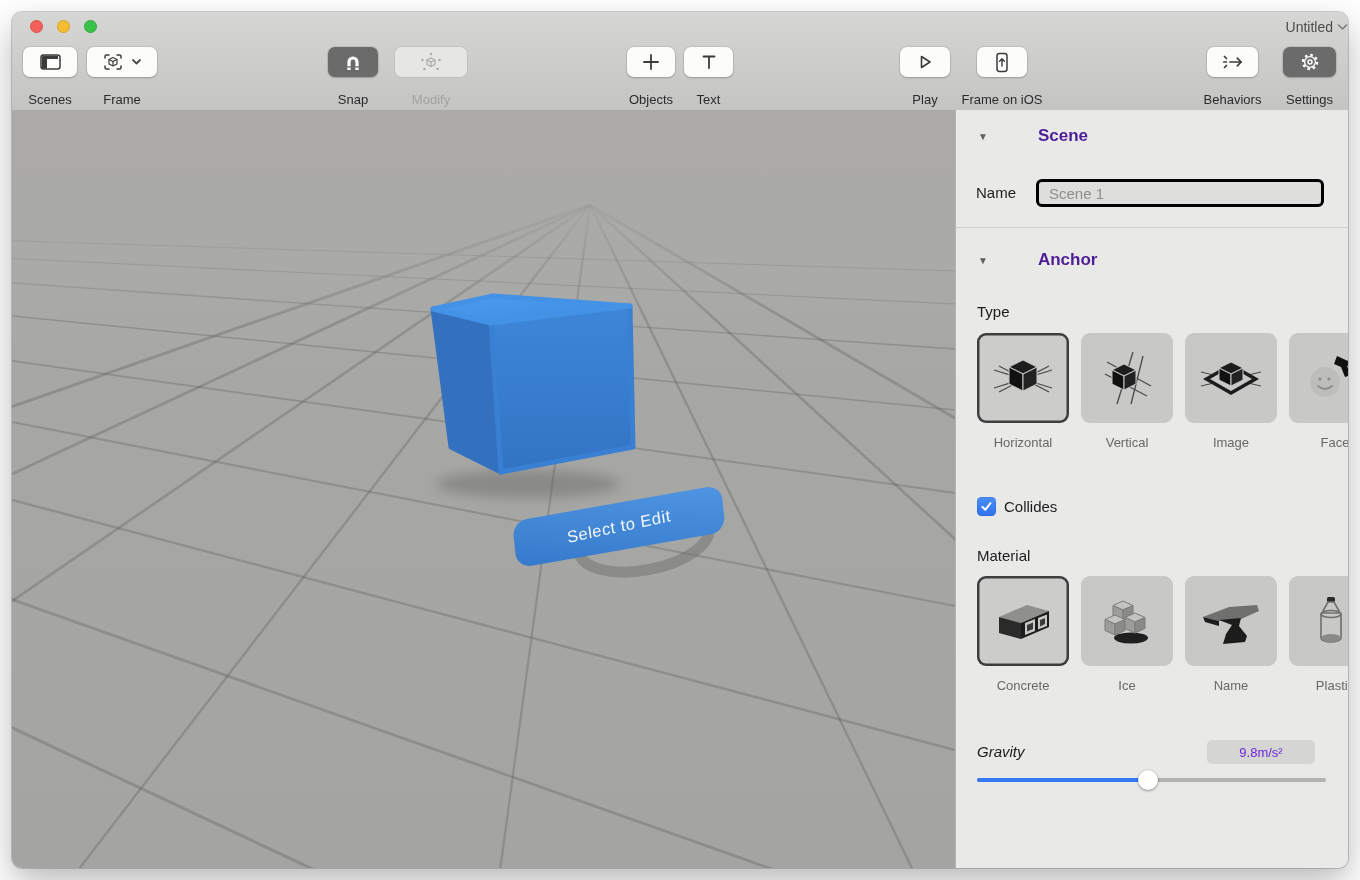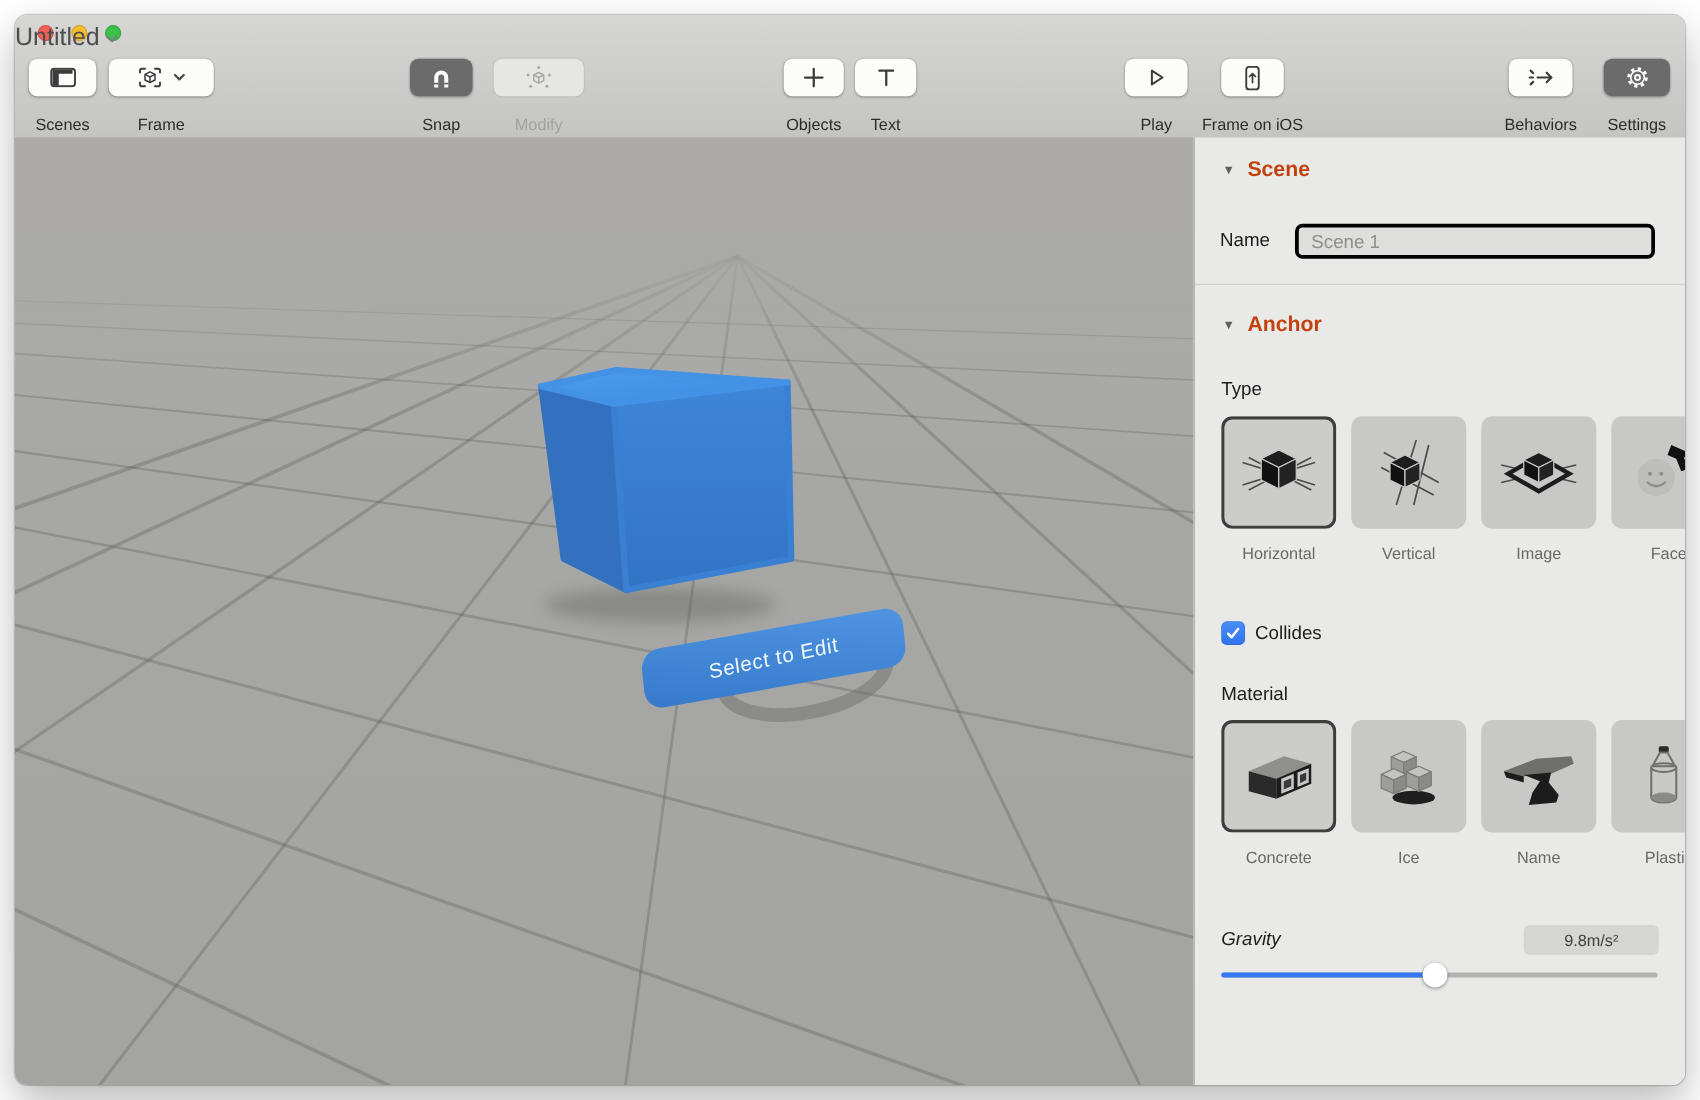--- a/index.html
+++ b/index.html
@@ -4,50 +4,50 @@
 <style>
   html,body{margin:0;padding:0;background:#ffffff;font-family:"Liberation Sans","DejaVu Sans",sans-serif;-webkit-font-smoothing:antialiased;}
   .stage{position:relative;width:1360px;height:880px;background:#fff;overflow:hidden;}
   .window{position:absolute;left:12px;top:12px;width:1336px;height:856px;border-radius:10px;overflow:hidden;
           box-shadow:0 0 0 1px rgba(0,0,0,.18), 0 14px 34px rgba(0,0,0,.28);background:#e9e9e8;}
   
   .header{position:absolute;left:0;top:0;right:0;height:98px;background:linear-gradient(#d6d6d5,#c4c4c3);border-bottom:1px solid #a6a6a5;}
   .traffic{position:absolute;top:8px;left:18px;display:flex;gap:14px;}
   .light{width:13px;height:13px;border-radius:50%;box-shadow:inset 0 0 0 1px rgba(0,0,0,.12);}
   .light.red{background:#f3605a;} .light.yellow{background:#f5bd30;} .light.green{background:#3ac24a;}
-  .win-title{position:absolute;left:0;right:0;top:7px;text-align:left;font-size:20px;color:#4d4d4c;}
+  .win-title{position:absolute;left:0;right:0;top:7px;text-align:right;font-size:14px;color:#4d4d4c;}
   .win-title .chev{display:inline-block;vertical-align:1px;margin-left:4px;}
   .tgroup{position:absolute;top:35px;text-decoration:underline;}
   .tbtn{width:100%;height:30px;border-radius:7px;background:#fcfcfb;display:flex;align-items:center;justify-content:center;
         box-shadow:0 0 0 1px rgba(0,0,0,.07), 0 1px 2px rgba(0,0,0,.18);}
   .tbtn.active{background:#6b6b6b;}
   .tbtn.disabled{background:#e6e6e5;box-shadow:0 0 0 1px rgba(0,0,0,.05);}
   .tlabel{position:absolute;top:45px;left:-50%;width:200%;text-align:center;font-size:13px;color:#2b2b2b;white-space:nowrap;}
   .tlabel.dim{color:#a3a3a2;}
   .ic{display:block;}
   
   .content{position:absolute;left:0;top:98px;right:0;bottom:0;display:flex;}
   .viewport{position:relative;width:943px;height:758px;background:linear-gradient(#aeaeac,#a7a7a5 35%,#a4a4a2);overflow:hidden;}
   .viewport svg{position:absolute;left:0;top:0;}
   
   .panel{position:relative;flex:1;background:#e9e9e8;border-left:1px solid #b4b4b3;overflow:hidden;}
   .sec-head{position:absolute;left:22px;display:flex;align-items:center;gap:10px;}
   .sec-head .tri{font-size:10px;color:#5f5f5f;}
-  .sec-head .ttl{font-size:17px;font-weight:bold;color:#c2410c;}
+  .sec-head .ttl{font-size:17px;font-weight:bold;color:#4c1d95;margin-left:40px;}
   .flabel{position:absolute;font-size:15px;color:#1c1c1c;}
   .name-input{position:absolute;left:80px;top:69px;width:288px;height:28px;box-sizing:border-box;border:3px solid #000000;
               border-radius:6px;background:#dededd;color:#8e8e8d;font-size:15px;padding:0 10px;outline:none;font-family:inherit;}
   .divider{position:absolute;left:0;right:0;height:1px;background:#d0d0cf;}
   .tile{position:absolute;width:92px;height:90px;border-radius:9px;background:#c8c8c7;display:flex;align-items:center;justify-content:center;}
   .tile.selected{box-shadow:inset 0 0 0 2.5px #3e3e3e;background:#cccccb;}
   .tile-label{position:absolute;width:92px;text-align:center;font-size:13px;color:#686867;white-space:nowrap;}
   .checkbox{position:absolute;left:21px;width:19px;height:19px;border-radius:4.5px;background:linear-gradient(#4a8ef8,#2f73ef);
             box-shadow:inset 0 0 0 0.5px rgba(0,0,0,.15);display:flex;align-items:center;justify-content:center;}
-  .gvalue{position:absolute;left:263px;top:630px;width:108px;height:24px;border-radius:5px;background:#d5d5d4;
-          color:#404040;font-size:13px;display:flex;align-items:center;justify-content:center;}
+  .gvalue{position:absolute;left:251px;top:630px;width:108px;height:24px;border-radius:5px;background:#d5d5d4;
+          color:#6d28d9;font-size:13px;display:flex;align-items:center;justify-content:center;}
   .slider{position:absolute;left:21px;top:660px;width:349px;height:20px;}
   .slider .track{position:absolute;left:0;right:0;top:8px;height:4px;border-radius:2px;background:#b2b2b1;}
   .slider .fill{position:absolute;left:0;top:8px;height:4px;border-radius:2px;background:#3478f6;}
   .slider .thumb{position:absolute;top:10px;width:20px;height:20px;border-radius:50%;background:#fff;transform:translate(-50%,-50%);
                  box-shadow:0 1px 3px rgba(0,0,0,.35), 0 0 0 0.5px rgba(0,0,0,.1);}
 </style>
 </head>
 <body>
 
 <div class="stage">
@@ -69,21 +69,21 @@
       <div class="tbtn">
         <svg class="ic" width="21" height="16" viewBox="0 0 21 16">
               <rect x="1" y="1" width="19" height="14" rx="2.5" fill="none" stroke="#3b3b3b" stroke-width="1.5"></rect>
               <path d="M2 3.2 a1.6 1.6 0 0 1 1.6-1.5 H18 V5 H2 Z" fill="#3b3b3b"></path>
               <rect x="2" y="4.5" width="5" height="10" fill="#3b3b3b"></rect>
             </svg>
       </div>
       <div class="tlabel">Scenes</div>
     </div>
 
-    <div class="tgroup" style="left:75px;width:84px;">
+    <div class="tgroup" style="left:75px;width:70px;">
       <div class="tbtn">
         <svg class="ic" width="44" height="20" viewBox="0 0 44 20">
           <g fill="none" stroke="#3b3b3b" stroke-width="1.5" stroke-linecap="round">
             <path d="M5 6 V4.5 Q5 3 6.5 3 H9"></path>
                 <path d="M17 3 H19.5 Q21 3 21 4.5 V6"></path>
                 <path d="M21 14 V15.5 Q21 17 19.5 17 H17"></path>
                 <path d="M9 17 H6.5 Q5 17 5 15.5 V14"></path>
           </g>
           <g fill="none" stroke="#3b3b3b" stroke-width="1.2" stroke-linejoin="round">
             <polygon points="13,5.5 17,7.5 13,9.5 9,7.5"></polygon>

